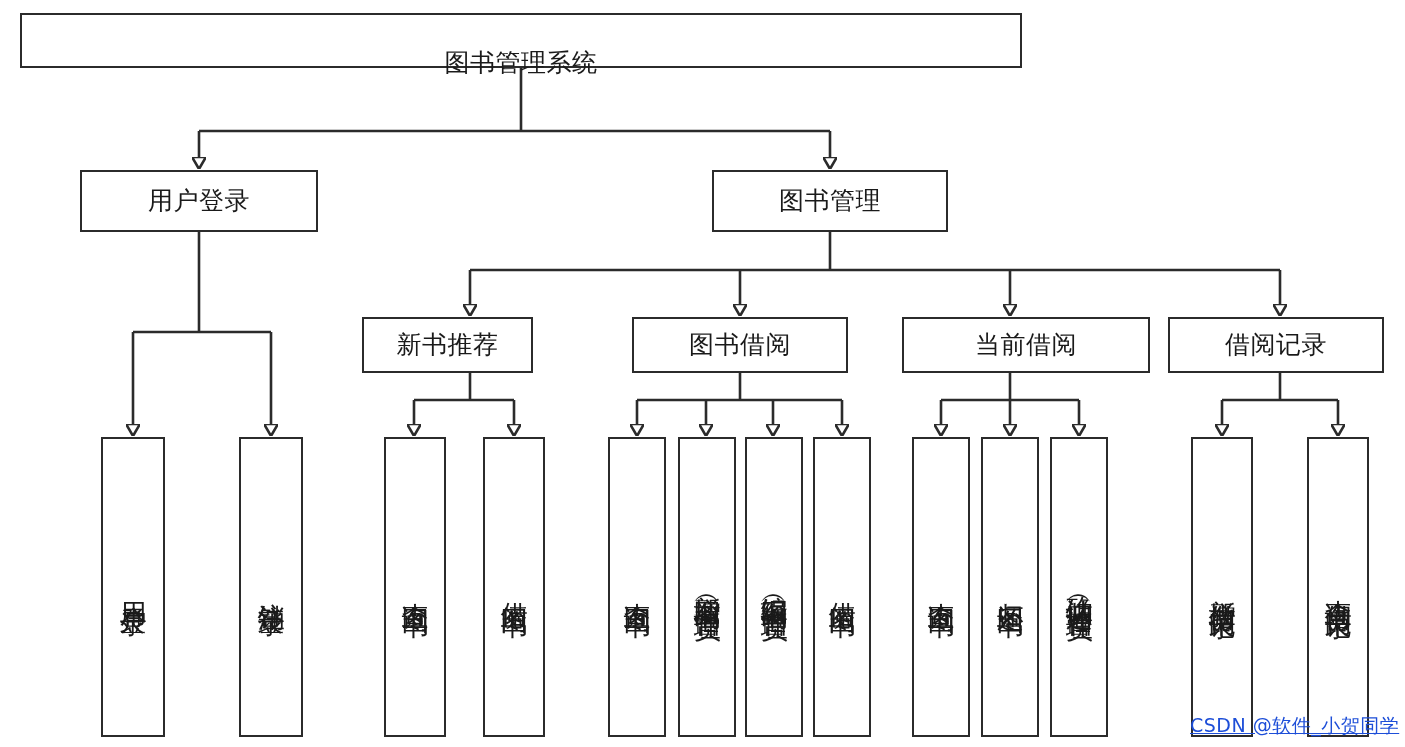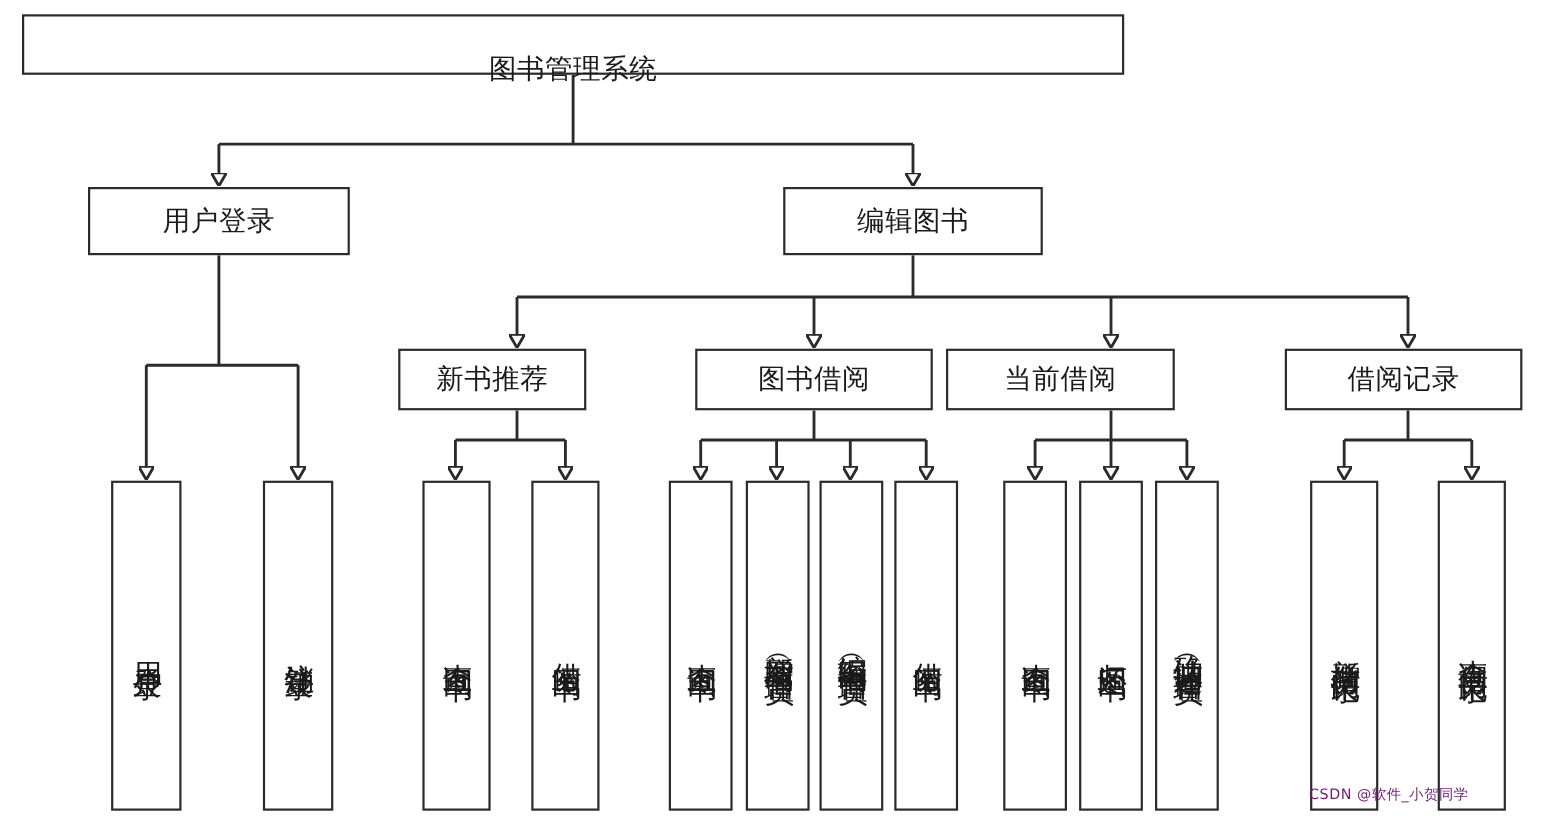--- a/index.html
+++ b/index.html
@@ -36,25 +36,26 @@
   .node.vert .lbl{
     writing-mode:vertical-rl;
     text-orientation:upright;
     font-size:27px;
     line-height:1.05;
     letter-spacing:3px;
     white-space:nowrap;
   }
   .watermark{
     position:absolute;
-    font-size:13px;
-    color:#701a75;
+    font-size:19px;
+    color:#1d4ed8;
     white-space:nowrap;
     letter-spacing:0.5px;
     font-family:"DejaVu Sans","Liberation Sans",sans-serif;
+    text-decoration:underline;
   }
   svg.links{position:absolute;left:0;top:0;width:1405px;height:747px;pointer-events:none;}
   svg.links line, svg.links path{stroke:#2b2b2b;stroke-width:2.6;fill:none;}
 </style>
 </head>
 <body>
 
 <div id="diagram">
 
   <svg class="links" viewBox="0 0 1405 747">
@@ -106,30 +107,30 @@
   </svg>
 
   <div class="node horiz root" style="left:20px;top:13px;width:1002px;height:55px;">
     <span class="lbl">图书管理系统</span>
   </div>
 
   <div class="node horiz" style="left:80px;top:170px;width:238px;height:62px;">
     <span class="lbl">用户登录</span>
   </div>
   <div class="node horiz" style="left:712px;top:170px;width:236px;height:62px;">
-    <span class="lbl">编辑图书</span>
+    <span class="lbl">图书管理</span>
   </div>
 
   <div class="node horiz" style="left:362px;top:317px;width:171px;height:56px;">
     <span class="lbl">新书推荐</span>
   </div>
   <div class="node horiz" style="left:632px;top:317px;width:216px;height:56px;">
     <span class="lbl">图书借阅</span>
   </div>
-  <div class="node horiz" style="left:860px;top:317px;width:208px;height:56px;">
+  <div class="node horiz" style="left:902px;top:317px;width:248px;height:56px;">
     <span class="lbl">当前借阅</span>
   </div>
   <div class="node horiz" style="left:1168px;top:317px;width:216px;height:56px;">
     <span class="lbl">借阅记录</span>
   </div>
 
   <div class="node vert" style="left:101px;top:437px;width:64px;height:300px;">
     <span class="lbl">用户登录</span>
   </div>
   <div class="node vert" style="left:239px;top:437px;width:64px;height:300px;">

